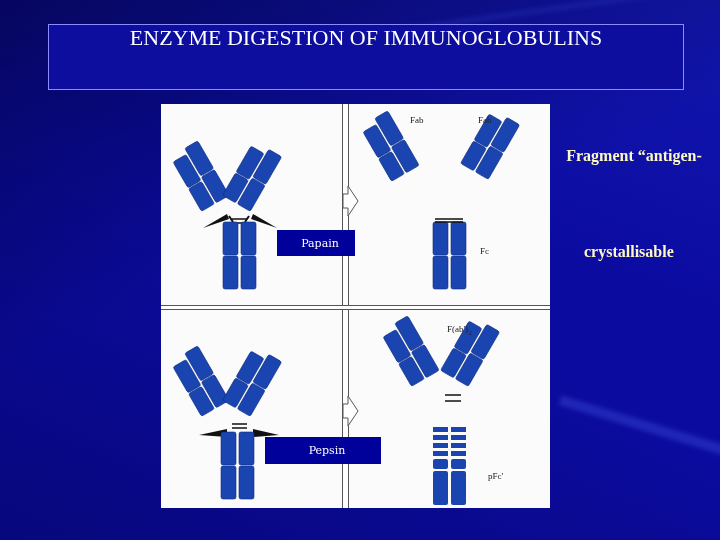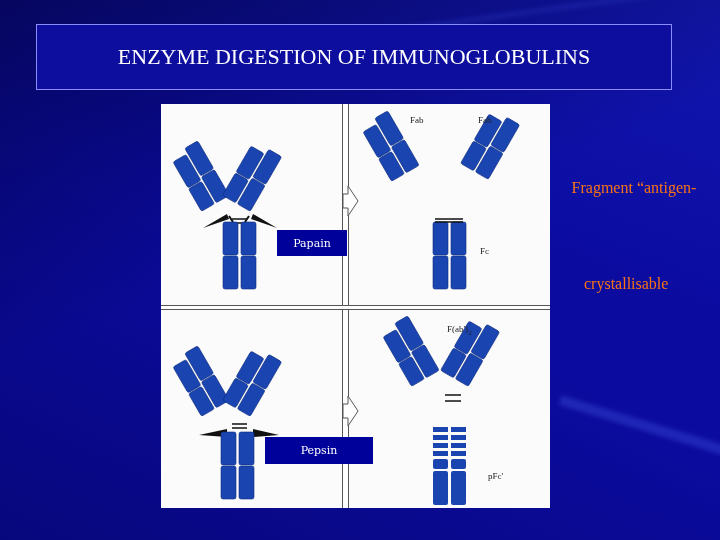--- a/index.html
+++ b/index.html
@@ -11,39 +11,39 @@
   .bg {
     position:absolute; inset:0;
     background:
       linear-gradient(160deg, rgba(0,0,40,0.55) 0%, rgba(0,0,60,0.0) 45%),
       linear-gradient(200deg, rgba(40,60,220,0.25) 0%, rgba(0,0,0,0) 40%),
       linear-gradient(25deg, rgba(0,0,60,0.35) 0%, rgba(0,0,0,0) 50%),
       #0b0ba0;
   }
   .streak { position:absolute; height:10px; background:rgba(70,90,230,0.35); transform-origin:left center; filter:blur(2px); }
   .title-box {
-    position:absolute; left:36px; top:24px; width:634px; height:64px;
+    position:absolute; left:48px; top:24px; width:634px; height:64px;
     border:1px solid #8c8cff; background:#0d0d9e;
-    display:flex; align-items:center; justify-content:center;
+    display:flex; align-items:flex-start; justify-content:center;
   }
   .title-text { color:#fff; font-size:22px; letter-spacing:0; }
   .diagram {
     position:absolute; left:161px; top:104px; width:389px; height:404px;
     background:#fbfbfb;
   }
   .vline { position:absolute; top:0; bottom:0; width:5px; border-left:1px solid #555; border-right:1px solid #555; left:181px; background:#fff; }
   .hline { position:absolute; left:0; right:0; height:3px; border-top:1px solid #555; border-bottom:1px solid #555; top:201px; background:#fff;}
   .enzyme-label {
     position:absolute; background:#00009a; color:#fff;
     font-family:"DejaVu Serif", serif; font-size:11px;
-    display:flex; align-items:center; justify-content:center;
+    display:flex; align-items:center; justify-content:center;padding-left:8px;
   }
   .frag-label { position:absolute; font-family:Liberation Serif, serif; font-size:9px; color:#222; }
   .side-text {
-    position:absolute; color:#f97316; font-weight:normal; font-size:16px; text-align:center; line-height:19px;margin-top:32px;
+    position:absolute; color:#fef9c3; font-weight:bold; font-size:16px; text-align:center; line-height:19px;
   }
   svg { position:absolute; overflow:visible; }
 </style>
 </head>
 <body>
 
 <div class="bg"></div>
 <div class="streak" style="left:560px;top:395px;width:200px;transform:rotate(17deg);"></div>
 <div class="streak" style="left:380px;top:30px;width:340px;height:6px;transform:rotate(-8deg);opacity:.5"></div>
 

